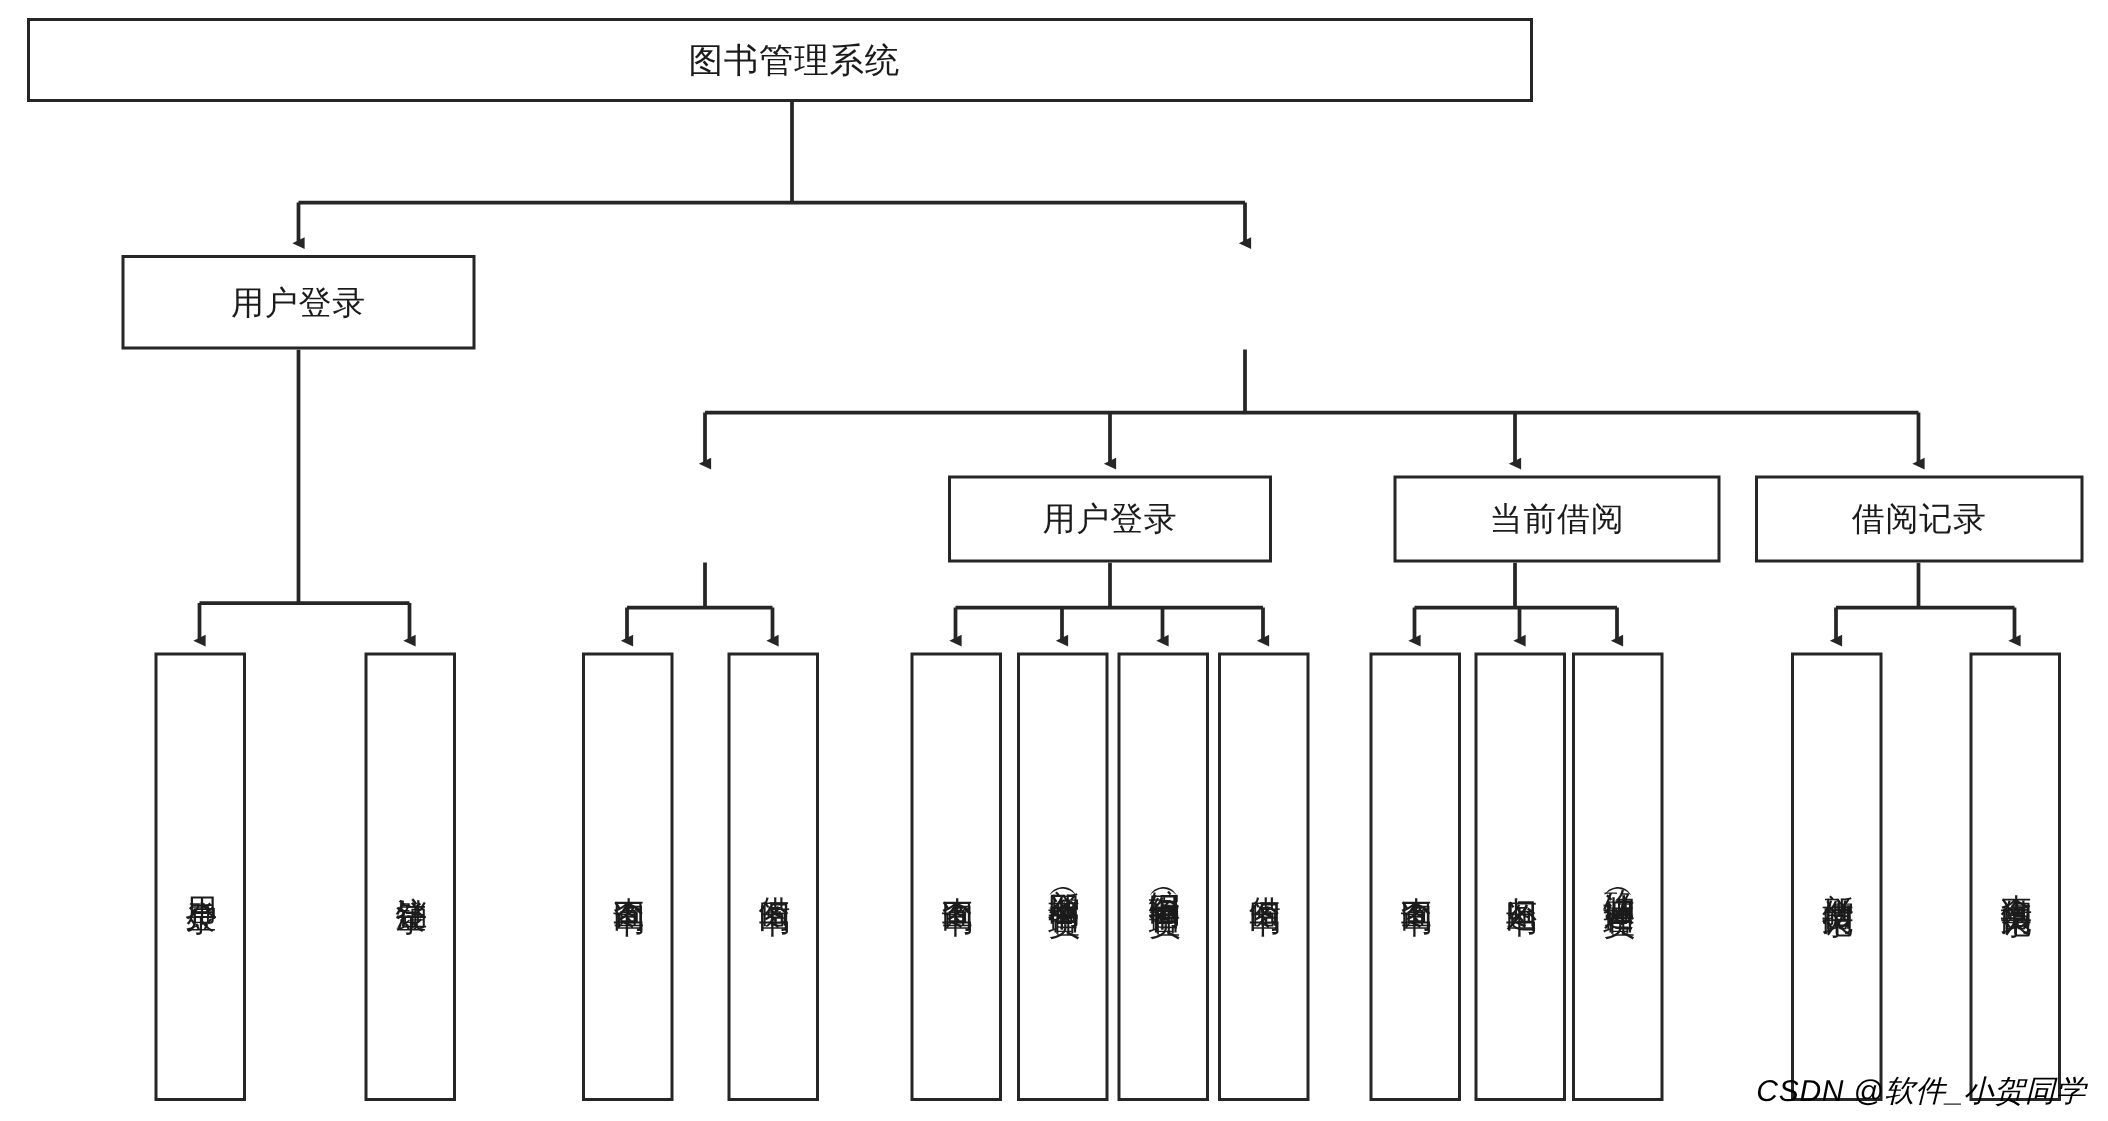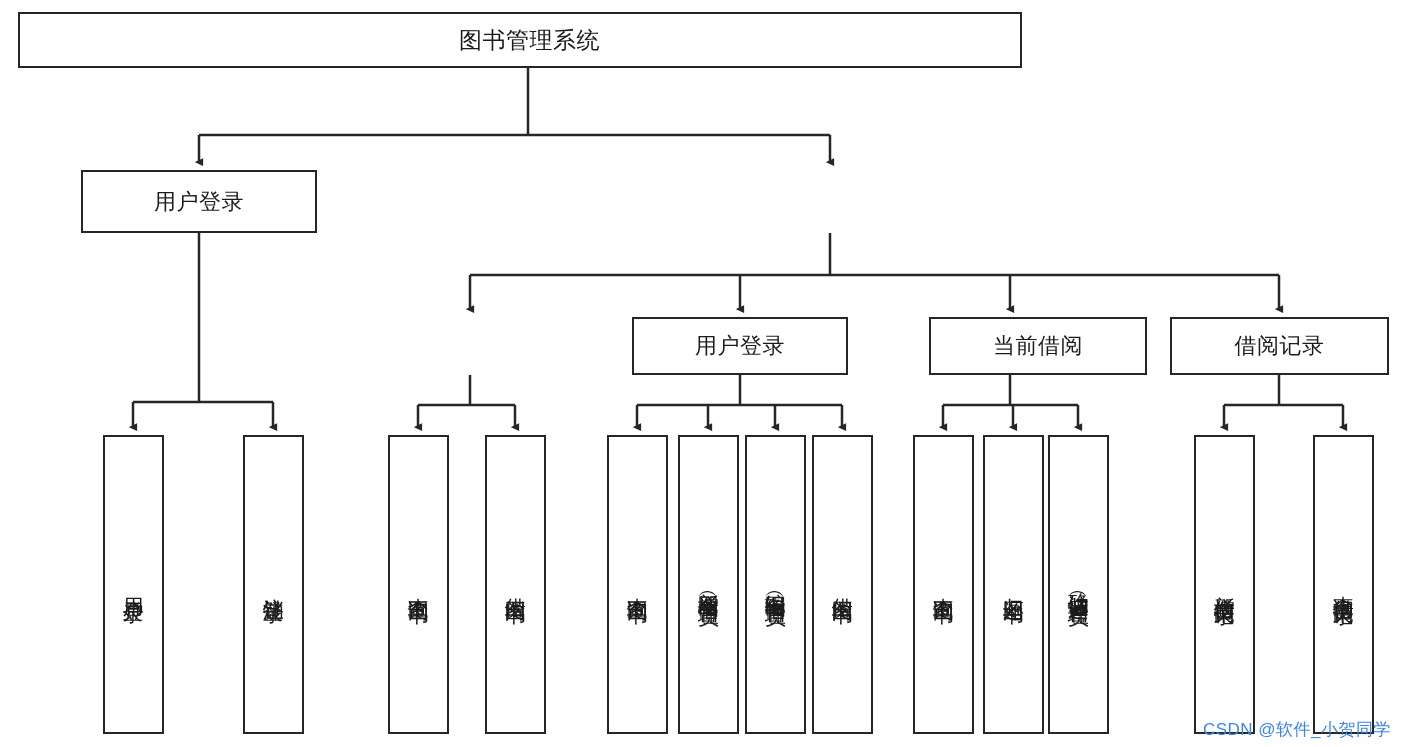--- a/index.html
+++ b/index.html
@@ -67,26 +67,27 @@
     font-size: 21px;
     line-height: 1.12;
     letter-spacing: 2px;
     white-space: nowrap;
     max-height: 100%;
   }
   #watermark {
     position: absolute;
     right: 14px;
     bottom: 6px;
-    font-size: 17px;
-    color: #3b82f6;
+    font-size: 20px;
+    color: #000000;
     letter-spacing: 0.5px;
     z-index: 3;
     white-space: nowrap;
     user-select: none;
+    font-style: italic;
   }
 </style>
 </head>
 <body>
 
 <div id="diagram-root">
 
   <svg id="connectors" viewBox="0 0 1405 747" xmlns="http://www.w3.org/2000/svg">
     <defs>
       <marker id="arrowhead" markerWidth="9" markerHeight="9" refX="4.2" refY="4.5" orient="auto" markerUnits="userSpaceOnUse">

